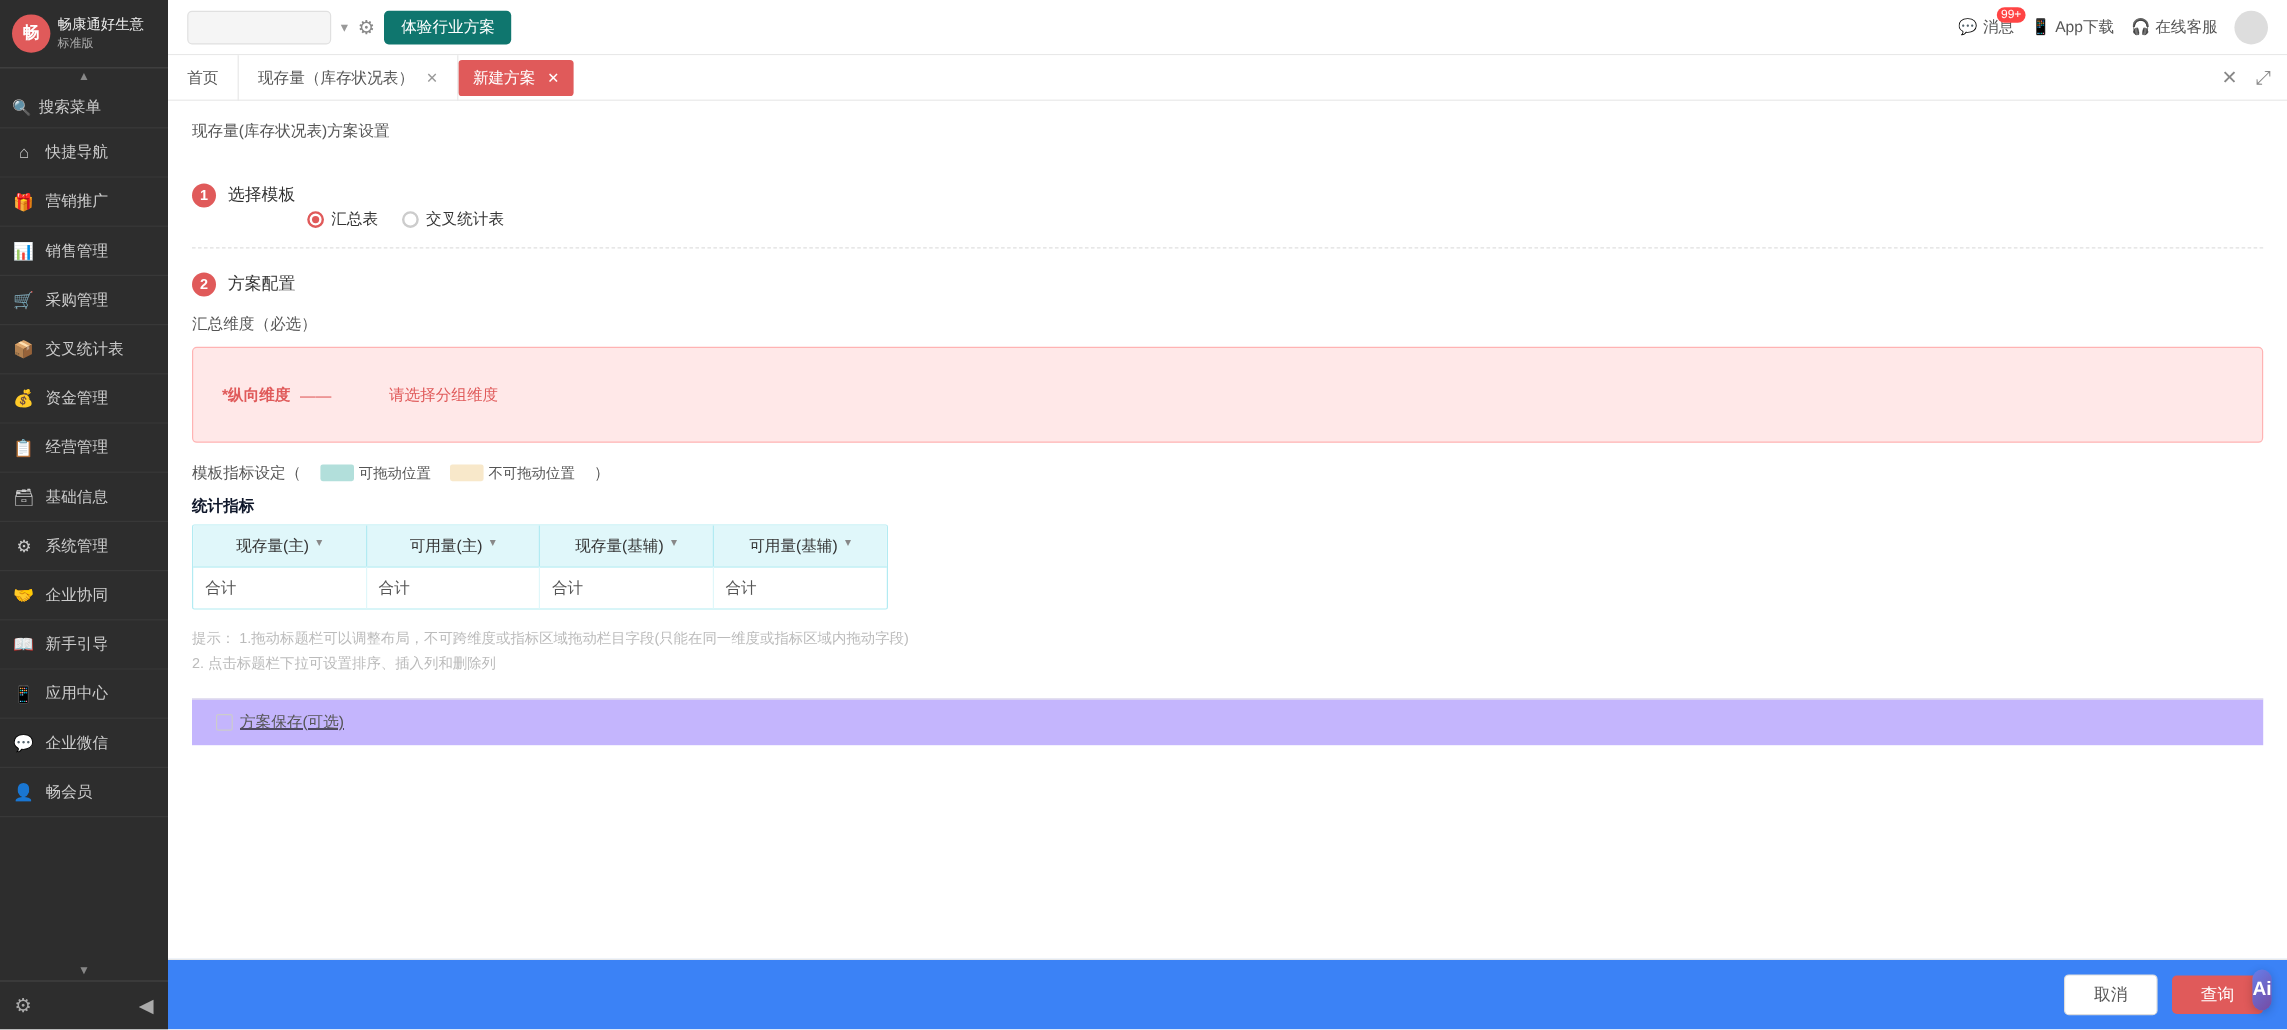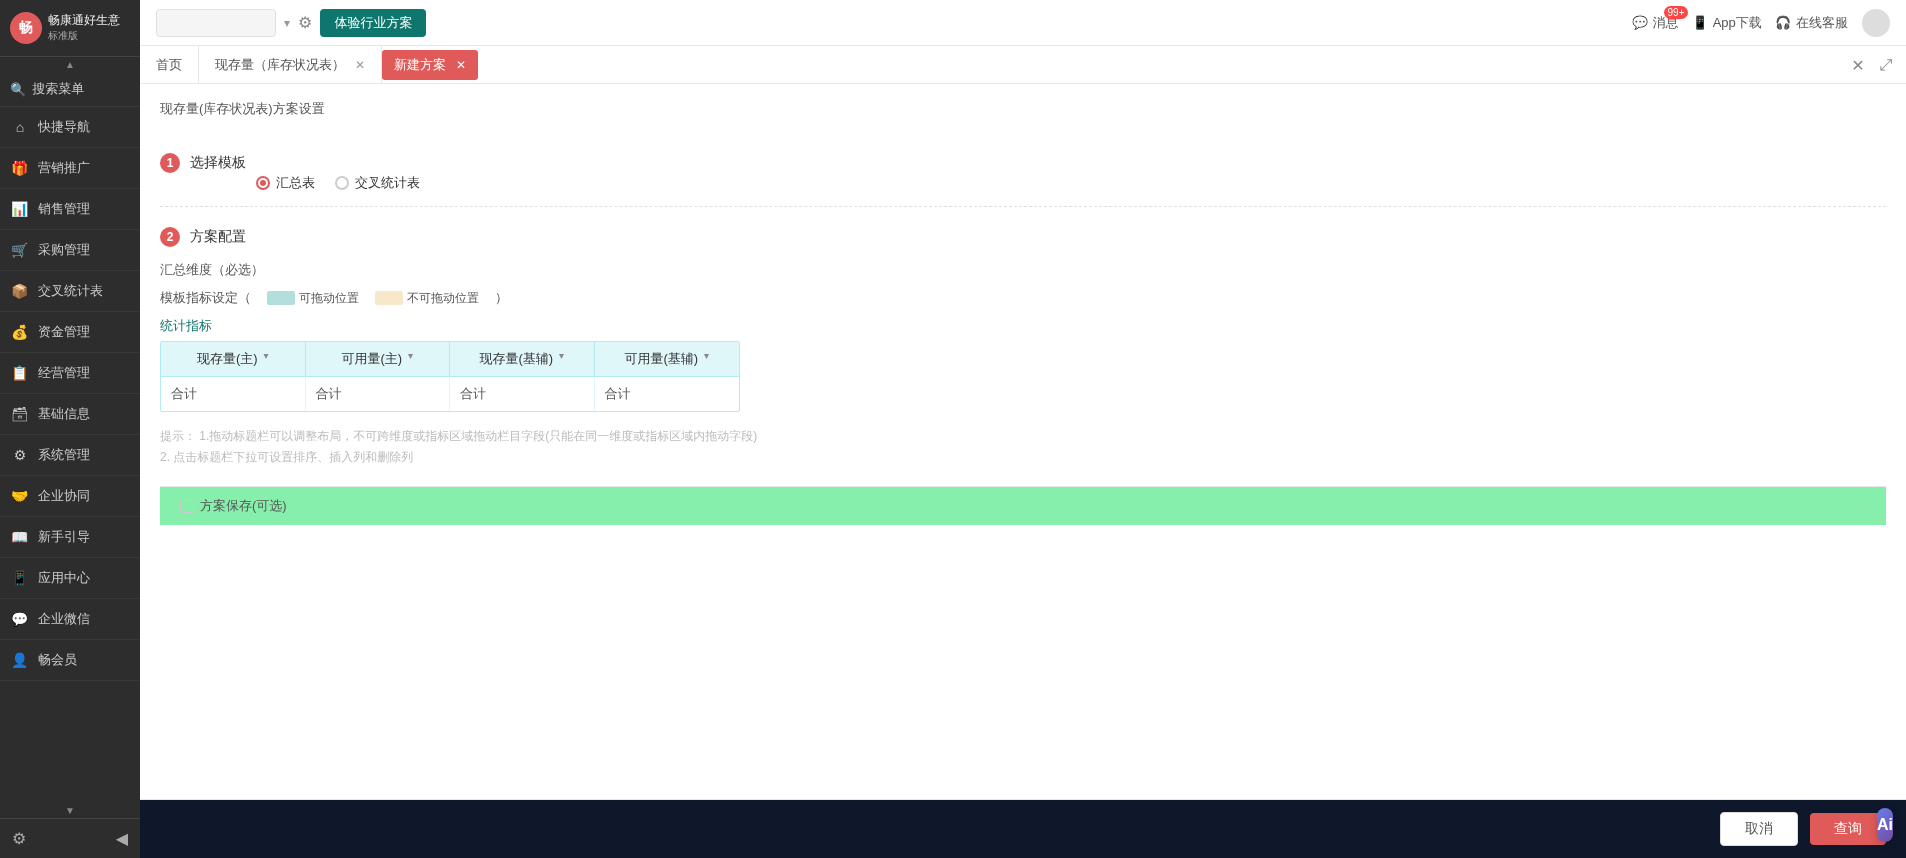--- a/index.html
+++ b/index.html
@@ -167,47 +167,47 @@
     .dimension-hint { color: #e05a5a; }
 
     
     .indicator-settings { margin-bottom: 16px; }
     .indicator-label-row { font-size: 13px; color: #555; margin-bottom: 10px; display: flex; align-items: center; gap: 16px; }
     .tag-item { display: flex; align-items: center; gap: 4px; font-size: 12px; color: #555; }
     .tag-draggable { width: 28px; height: 14px; background: #b2dfdb; border-radius: 2px; display: inline-block; }
     .tag-nodrag { width: 28px; height: 14px; background: #f5deb3; border-radius: 2px; display: inline-block; opacity: 0.7; }
 
     
-    .stats-label { color: #0f766e; font-size: 13px; font-weight: 400; margin-bottom: 6px; }
+    .stats-label { color: #0f172a; font-size: 13px; font-weight: 700; margin-bottom: 6px; }
     .stats-table { border: 1px solid #b2ebf2; border-radius: 2px; width: 580px; }
     .stats-table-header { display: grid; grid-template-columns: repeat(4, 1fr); background: #e0f7fa; }
     .stats-col-header {
       padding: 8px 10px; font-size: 13px; color: #333; display: flex; align-items: flex-start; justify-content: center; gap: 6px;
       border-right: 1px solid #b2ebf2;
     }
     .stats-col-header:last-child { border-right: none; }
     .stats-col-header .chevron { color: #888; font-size: 10px; cursor: pointer; }
     .stats-table-body { display: grid; grid-template-columns: repeat(4, 1fr); }
     .stats-cell {
       padding: 8px 10px; color: #555; font-size: 13px;
       border-right: 1px solid #e0f7fa; border-top: 1px solid #b2ebf2;
     }
     .stats-cell:last-child { border-right: none; }
 
     
     .tips-section { margin-top: 10px; margin-bottom: 20px; }
     .tip-item { font-size: 12px; color: #bbb; margin-bottom: 4px; }
 
     
-    .content-footer { padding: 10px 20px; background: #86efac; border-top: 1px solid #e8e8e8; display: flex; align-items: center; gap: 8px; }
+    .content-footer { padding: 10px 20px; background: #c4b5fd; border-top: 1px solid #e8e8e8; display: flex; align-items: center; gap: 8px; text-decoration: underline; }
     .checkbox-label { display: flex; align-items: center; gap: 6px; font-size: 13px; color: #555; cursor: pointer; }
     .checkbox-box { width: 14px; height: 14px; border: 1px solid #ccc; border-radius: 2px; }
 
     
-    .action-bar { padding: 12px 20px; background: #0f172a; display: flex; align-items: center; justify-content: flex-end; gap: 12px; border-top: 1px solid #e8e8e8; }
+    .action-bar { padding: 12px 20px; background: #3b82f6; display: flex; align-items: center; justify-content: flex-end; gap: 12px; border-top: 1px solid #e8e8e8; }
     .btn-cancel { background: #fff; border: 1px solid #ddd; color: #555; border-radius: 4px; padding: 7px 24px; font-size: 14px; cursor: pointer; }
     .btn-query { background: #e05a5a; color: #fff; border: none; border-radius: 4px; padding: 7px 24px; font-size: 14px; cursor: pointer; }
 
     
     .ai-btn {
       position: fixed; bottom: 16px; right: 13px;
       background: linear-gradient(135deg, #667eea 0%, #764ba2 100%);
       color: #fff; border-radius: 8px; padding: 8px 0;
       font-size: 16px; font-weight: bold; cursor: pointer;
       box-shadow: 0 2px 8px rgba(0,0,0,0.2);
@@ -370,20 +370,28 @@
       </div>
 
       <div class="step-section">
         <div class="step-header">
           <div class="step-num">2</div>
           <div class="step-title">方案配置</div>
         </div>
 
         <div class="schema-label">汇总维度（必选）</div>
 
+        <div class="dimension-box">
+          <div class="dimension-placeholder">
+            <span class="dimension-required">*纵向维度</span>
+            <span>——</span>
+            <div class="dimension-line"></div>
+            <span class="dimension-hint">请选择分组维度</span>
+          </div>
+        </div>
 
         <div class="indicator-settings">
           <div class="indicator-label-row">
             <span>模板指标设定（</span>
             <span class="tag-item">
               <span class="tag-draggable"></span>
               <span>可拖动位置</span>
             </span>
             <span class="tag-item">
               <span class="tag-nodrag"></span>

